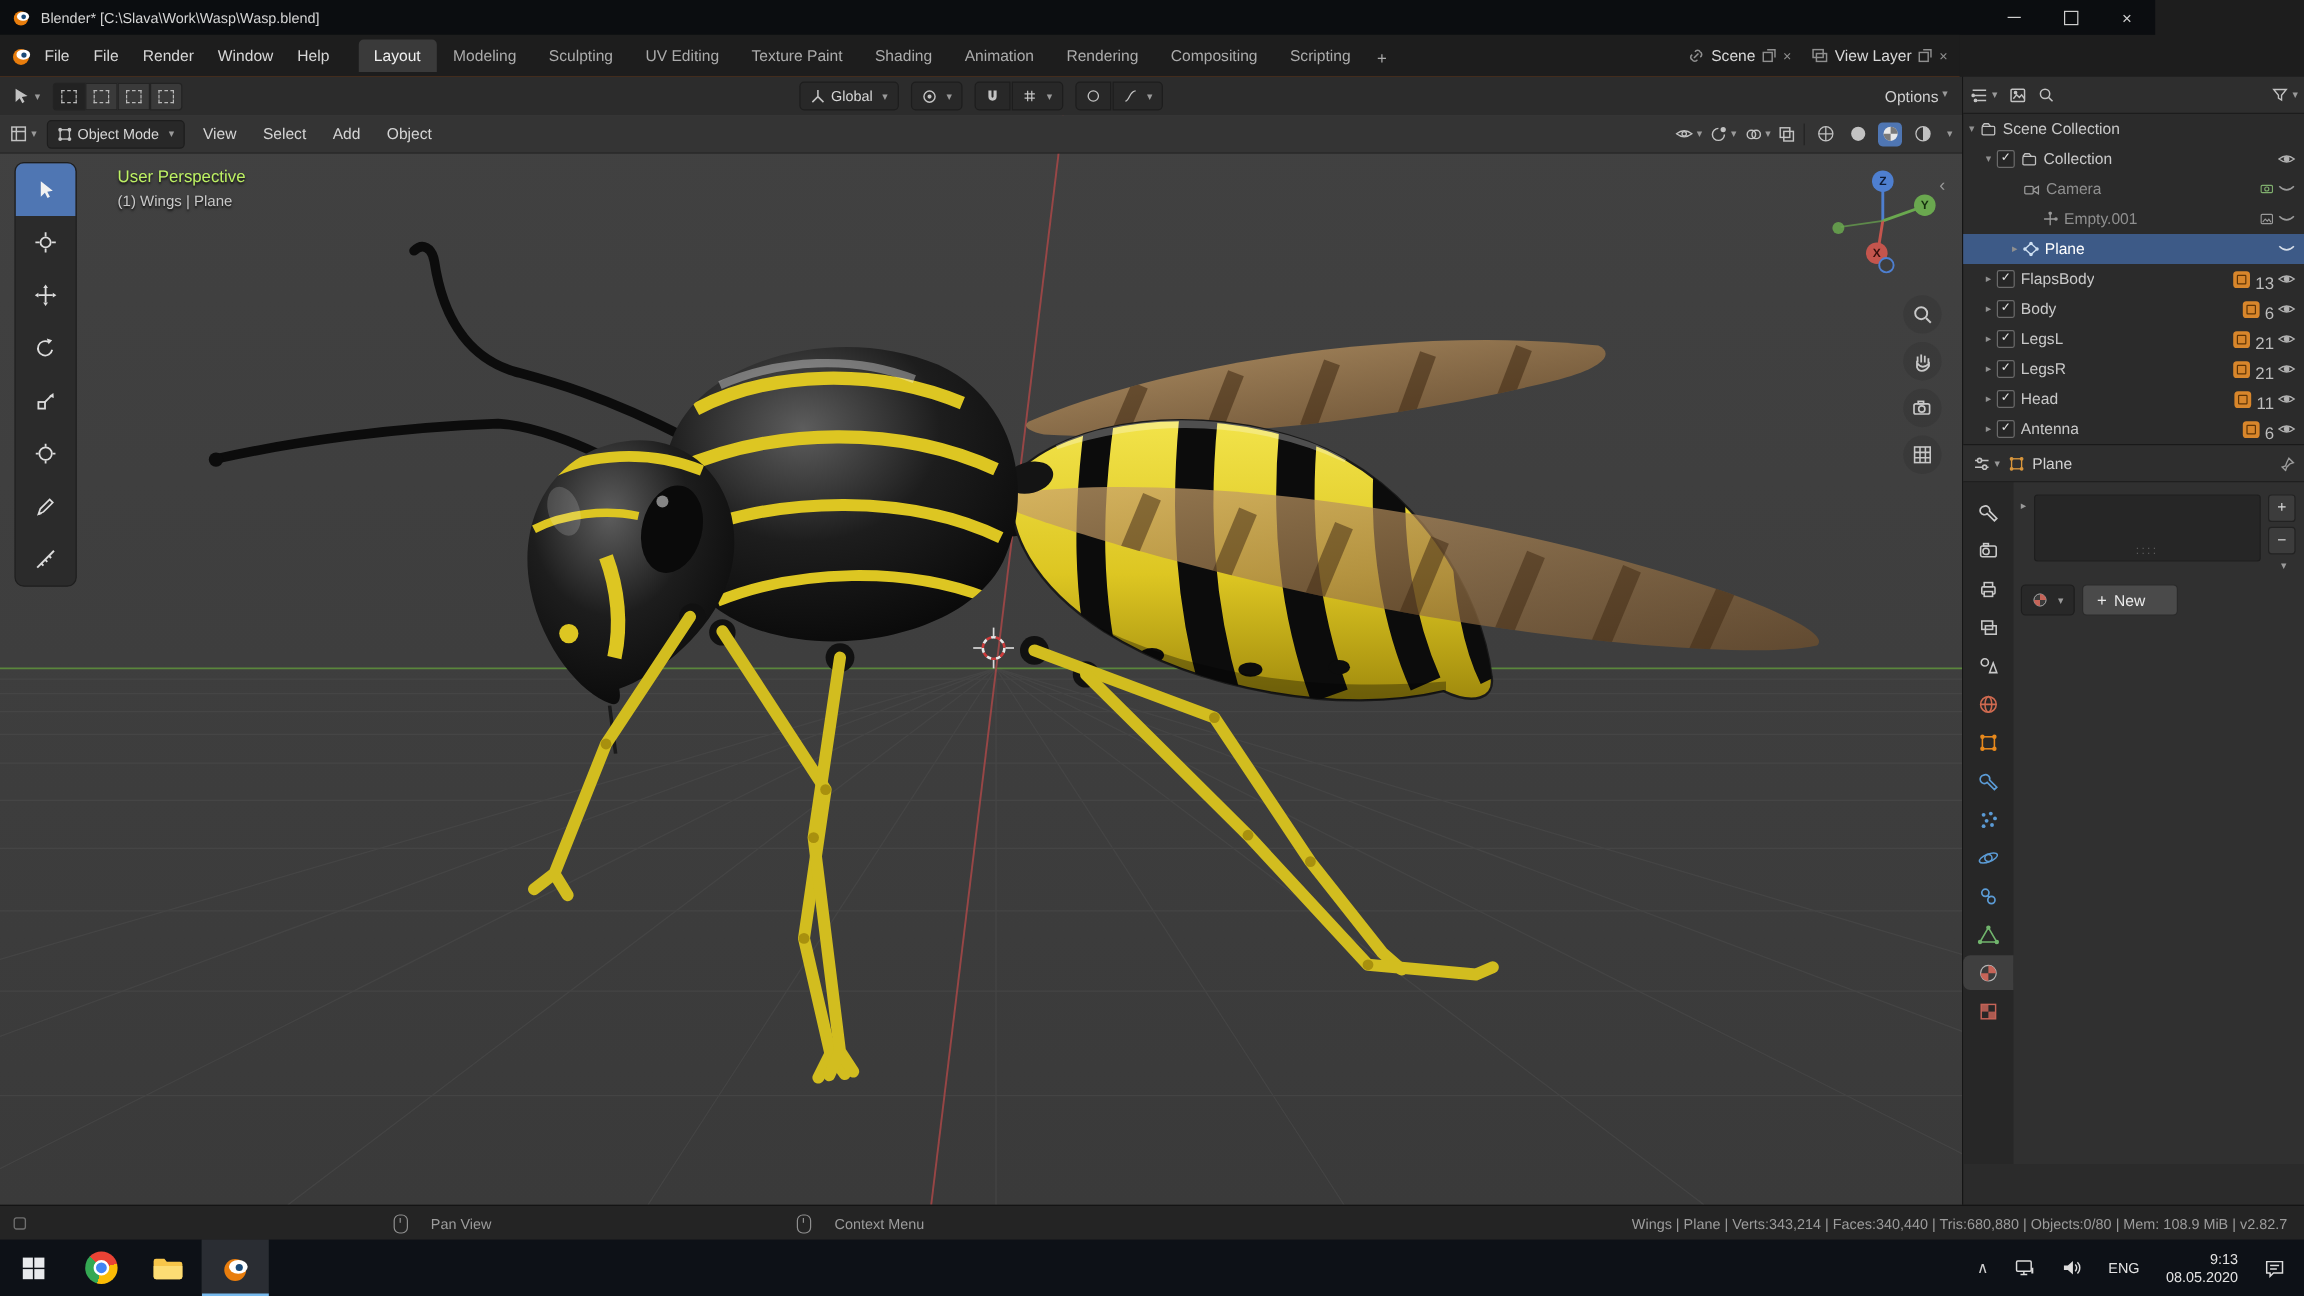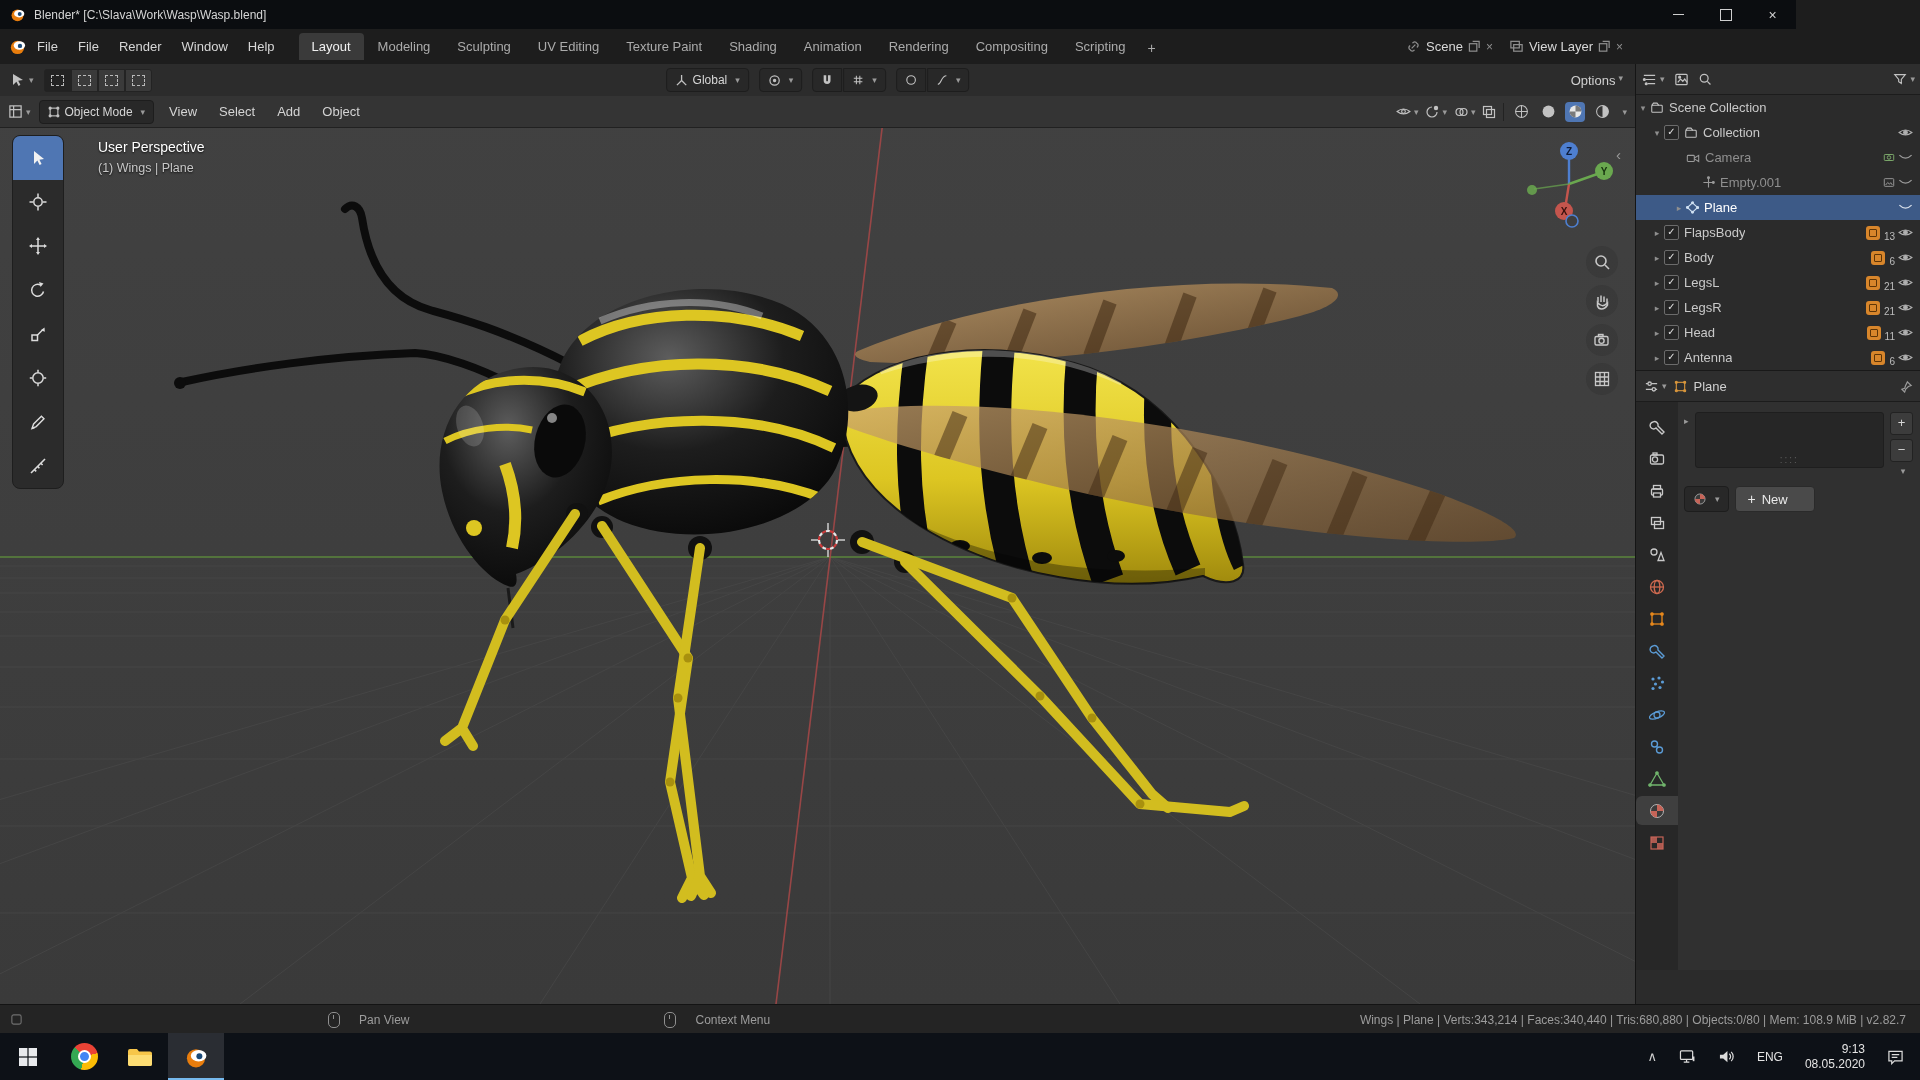--- a/index.html
+++ b/index.html
@@ -46,21 +46,21 @@
   #right-panel{top:64px;left:1635px;width:285px;height:940px;background:#2b2b2b;border-left:1px solid #151515;}
   #outliner-header{height:30px;background:#2e2e2e;border-bottom:1px solid #1c1c1c;display:flex;align-items:center;padding:0 6px;gap:9px;}
   .orow{height:25px;display:flex;align-items:center;font-size:13px;color:#c9c9c9;padding-right:6px;}
   .orow .tri{width:14px;text-align:center;color:#8f8f8f;font-size:9px;flex:none;}
   .orow .lbl{margin-left:5px;white-space:nowrap;overflow:hidden;}
   .orow.dim .lbl{color:#8f8f8f;}
   .orow.selected{background:#3d5a87;color:#fff;}
   .cbx{width:13px;height:13px;border:1px solid #6b6b6b;background:#262626;border-radius:2px;color:#e2e2e2;font-size:10px;line-height:12px;text-align:center;flex:none;}
   .obadge{width:14px;height:14px;background:#d8862b;border-radius:3px;flex:none;display:flex;align-items:center;justify-content:center;}
   .obadge::after{content:"";width:6px;height:6px;border:1.5px solid #5e3506;border-radius:1px;}
-  .bnum{font-size:10px;color:#bdbdbd;margin-left:4px;margin-top:7px;}
+  .bnum{font-size:14px;color:#bdbdbd;margin-left:4px;margin-top:7px;}
   .rowspace{flex:1;}
   .eyewrap{width:20px;display:flex;justify-content:center;flex-none:none;}
 
   #props-header{height:30px;background:#2e2e2e;border-top:1px solid #191919;border-bottom:1px solid #1c1c1c;display:flex;align-items:center;padding:0 8px;gap:7px;font-size:13px;}
   #props-body{display:flex;height:568px;}
   #props-tabs{width:42px;background:#272727;display:flex;flex-direction:column;align-items:center;padding-top:10px;gap:3px;}
   .ptab{width:42px;height:29px;display:flex;align-items:center;justify-content:center;border-radius:6px 0 0 6px;}
   .ptab.active{background:#3f3f3f;}
   #props-content{flex:1;background:#303030;padding:10px 8px 0 6px;}
   .slotbox{flex:1;height:54px;background:#262626;border:1px solid #1e1e1e;border-radius:3px;position:relative;}
@@ -69,21 +69,21 @@
   #new-btn{height:24px;background:#4a4a4a;border:1px solid #2a2a2a;border-radius:4px;color:#eaeaea;font-size:13px;display:flex;align-items:center;gap:6px;padding:0 26px 0 12px;}
 
   
   #viewport{top:96px;left:0;width:1635px;height:908px;background:#3e3e3e;}
   #vp-header{position:absolute;top:0;left:0;right:0;height:31px;background:#343434;border-bottom:1px solid rgba(0,0,0,.35);display:flex;align-items:center;padding:0 8px;gap:8px;z-index:5;}
   .vp-menu{font-size:13px;color:#d4d4d4;padding:3px 7px;border-radius:3px;}
   #vp-right{margin-left:auto;display:flex;align-items:center;gap:7px;}
   .shadeball{width:20px;height:20px;border-radius:4px;display:flex;align-items:center;justify-content:center;}
   .shadeball.active{background:#4f76b3;}
   #vp-overlay-text{position:absolute;left:98px;top:43px;z-index:4;text-shadow:0 1px 2px rgba(0,0,0,.8);}
-  #vp-overlay-text .l1{font-size:14px;color:#ffffff;}
+  #vp-overlay-text .l1{font-size:14px;color:#bef264;}
   #vp-overlay-text .l2{font-size:12.5px;color:#c8c8c8;margin-top:6px;}
   #tools-col{position:absolute;left:12px;top:39px;width:50px;background:rgba(41,41,41,.9);border:1px solid #1e1e1e;border-radius:8px;z-index:4;overflow:hidden;}
   .tool-btn{width:50px;height:44px;display:flex;align-items:center;justify-content:center;}
   .tool-btn.active{background:#4f76b3;}
   #gizmo{position:absolute;left:1524px;top:43px;z-index:4;}
   #vp-sideicons{position:absolute;left:1586px;top:150px;z-index:4;display:flex;flex-direction:column;gap:7px;align-items:center;}
   .side-btn{width:32px;height:32px;border-radius:50%;display:flex;align-items:center;justify-content:center;background:rgba(40,40,40,.25);}
   #vp-collapse{position:absolute;left:1616px;top:50px;color:#9a9a9a;font-size:15px;z-index:4;}
 
   

